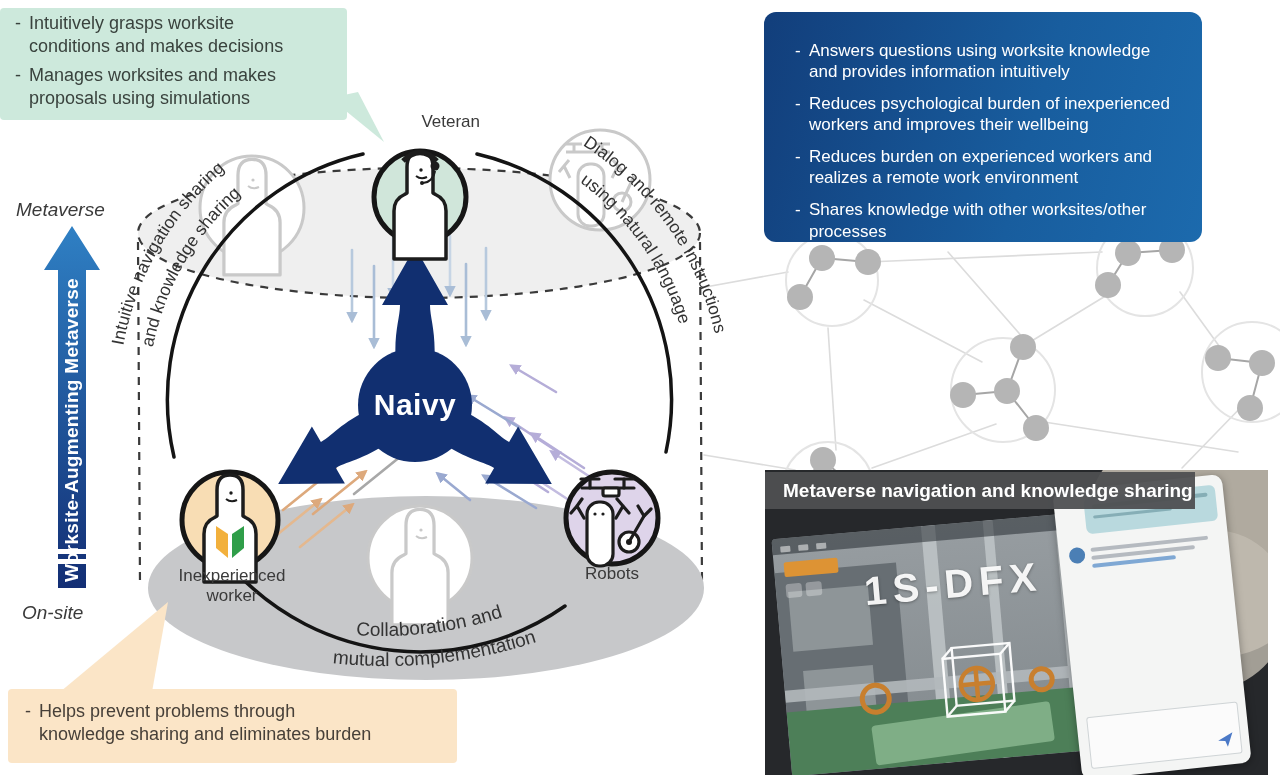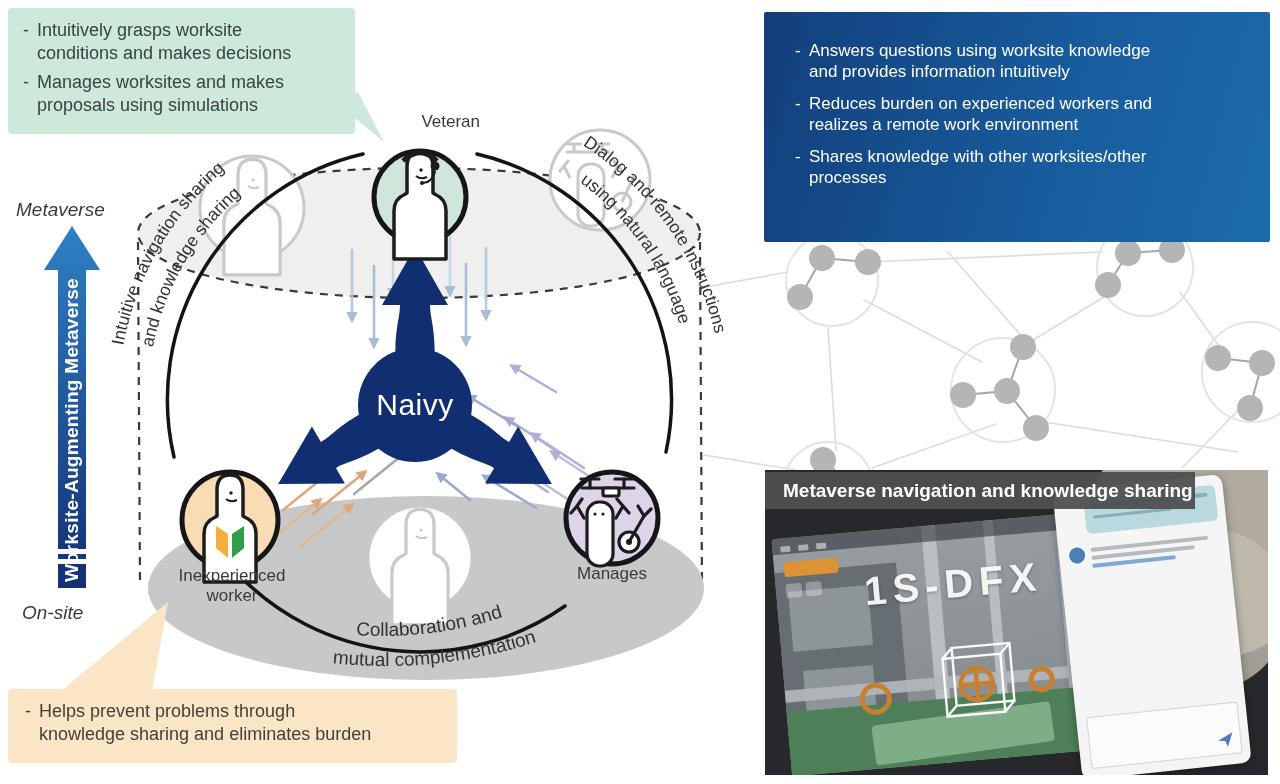--- a/index.html
+++ b/index.html
@@ -3,44 +3,44 @@
 <meta charset="utf-8">
 <style>
   html,body{margin:0;padding:0;background:#ffffff;}
   .stage{position:relative;width:1280px;height:784px;overflow:hidden;
          font-family:"Liberation Sans",sans-serif;background:#ffffff;}
   .stage svg.bg{position:absolute;left:0;top:0;}
   .abs{position:absolute;}
 
   
   .callout{border-radius:4px;box-sizing:border-box;color:#39423d;}
-  .callout-green{left:8px;top:8px;width:347px;padding:11px 14px;background:#cde9dc;}
+  .callout-green{left:0;top:8px;width:347px;padding:4px 14px;background:#cde9dc;}
   .callout-peach{left:8px;top:689px;width:449px;padding:11px 16px;background:#fbe5c7;color:#474039;}
-  .panel-blue{left:764px;top:12px;width:506px;height:230px;padding:28px 30px;
+  .panel-blue{left:764px;top:12px;width:438px;height:230px;padding:28px 30px;
               background:linear-gradient(105deg,#123e7b 0%,#185d9e 60%,#1c6aad 100%);
-              color:#ffffff;border-radius:2px;box-sizing:border-box;}
+              color:#ffffff;border-radius:12px;box-sizing:border-box;}
   ul.bullets{list-style:none;margin:0;padding:0;}
   ul.bullets li{position:relative;padding-left:15px;white-space:pre-line;}
   ul.bullets li::before{content:"-";position:absolute;left:1px;top:0;}
   .callout-green ul.bullets li,.callout-peach ul.bullets li{font-size:18px;line-height:1.28;margin-bottom:6px;}
   .panel-blue ul.bullets li{font-size:17px;line-height:1.24;margin-bottom:11px;}
   .panel-blue ul.bullets li:last-child{margin-bottom:0;}
 
   
   .axis-label{font-size:19px;color:#3a3a3a;font-style:italic;}
   .lbl-metaverse{left:16px;top:199px;}
   .lbl-onsite{left:22px;top:602px;}
 
   
   .node-label{font-size:17px;color:#3a3a3a;text-align:center;line-height:1.15;white-space:pre-line;}
   .lbl-veteran{left:360px;top:112px;width:120px;text-align:right;}
   .lbl-worker{left:160px;top:566px;width:144px;}
   .lbl-robots{left:552px;top:564px;width:120px;}
   .lbl-naivy{left:345px;top:388px;width:140px;text-align:center;
-             font-size:30px;font-weight:normal;color:#ffffff;letter-spacing:.5px;}
+             font-size:30px;font-weight:bold;color:#ffffff;letter-spacing:.5px;}
 
   
   .photo-panel{left:765px;top:470px;width:503px;height:305px;overflow:hidden;background:#26282b;}
   .photo{position:absolute;left:0;top:0;right:0;bottom:0;overflow:hidden;}
   .hand{position:absolute;right:-50px;top:-30px;width:240px;height:210px;background:#b0aa9f;
         border-radius:45%;transform:rotate(28deg);}
   .hand2{position:absolute;right:-20px;top:60px;width:150px;height:160px;background:#c2bcb0;
         border-radius:50%;transform:rotate(18deg);opacity:.8;}
   .tablet-screen{position:absolute;left:16px;top:50px;width:432px;height:238px;border-radius:4px;
         transform:rotate(-5deg);overflow:hidden;background:linear-gradient(#979da1,#82898d);}
@@ -314,41 +314,43 @@
 conditions and makes decisions</li>
     <li>Manages worksites and makes
 proposals using simulations</li>
   </ul>
 </div>
 
 <div class="abs panel-blue">
   <ul class="bullets">
     <li>Answers questions using worksite knowledge
 and provides information intuitively</li>
+    <li>Reduces psychological burden of inexperienced
+workers and improves their wellbeing</li>
     <li>Reduces burden on experienced workers and
 realizes a remote work environment</li>
     <li>Shares knowledge with other worksites/other
 processes</li>
   </ul>
 </div>
 
 <div class="abs callout callout-peach">
   <ul class="bullets">
     <li>Helps prevent problems through
 knowledge sharing and eliminates burden</li>
   </ul>
 </div>
 
 <div class="abs axis-label lbl-metaverse">Metaverse</div>
 <div class="abs axis-label lbl-onsite">On-site</div>
 
 <div class="abs node-label lbl-veteran">Veteran</div>
 <div class="abs node-label lbl-worker">Inexperienced
 worker</div>
-<div class="abs node-label lbl-robots">Manages</div>
+<div class="abs node-label lbl-robots">Robots</div>
 <div class="abs lbl-naivy">Naivy</div>
 
 <div class="abs photo-panel">
   <div class="photo">
     <div class="hand"></div>
     <div class="hand2"></div>
 
     <div class="tablet-screen">
       <div class="equip">
         <div class="slab" style="left:12px;top:20px;width:80px;height:60px;"></div>

